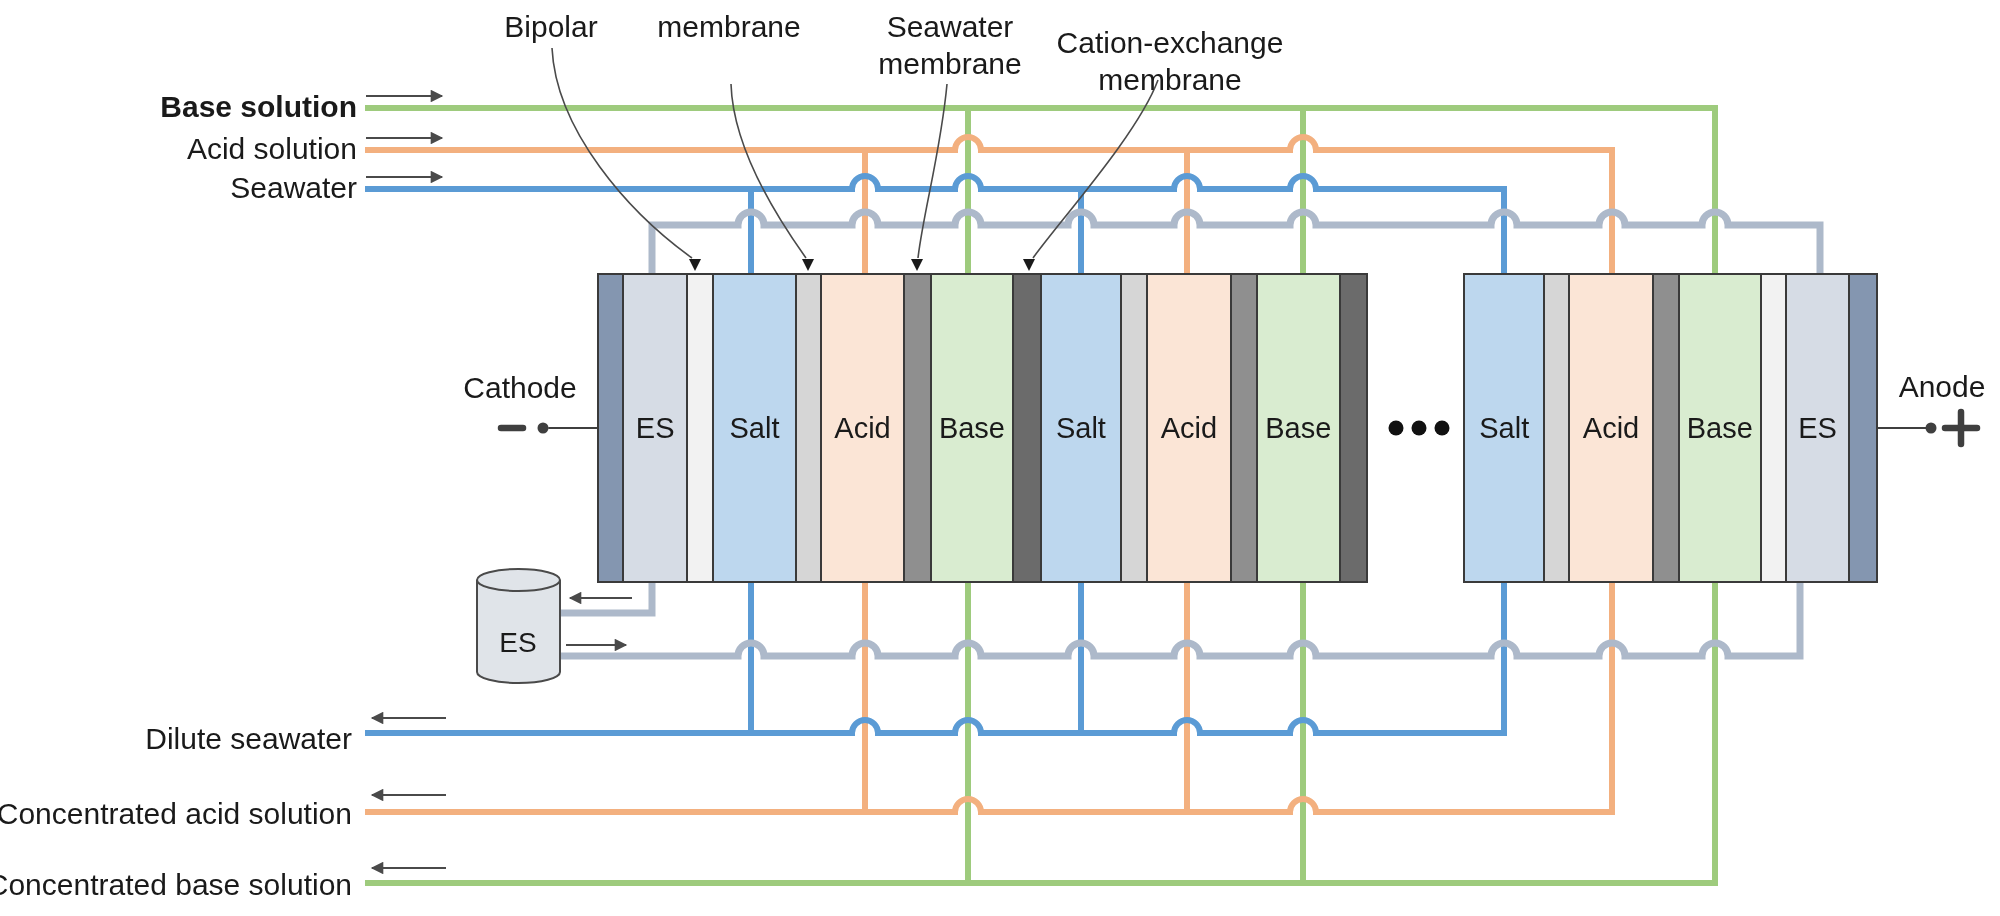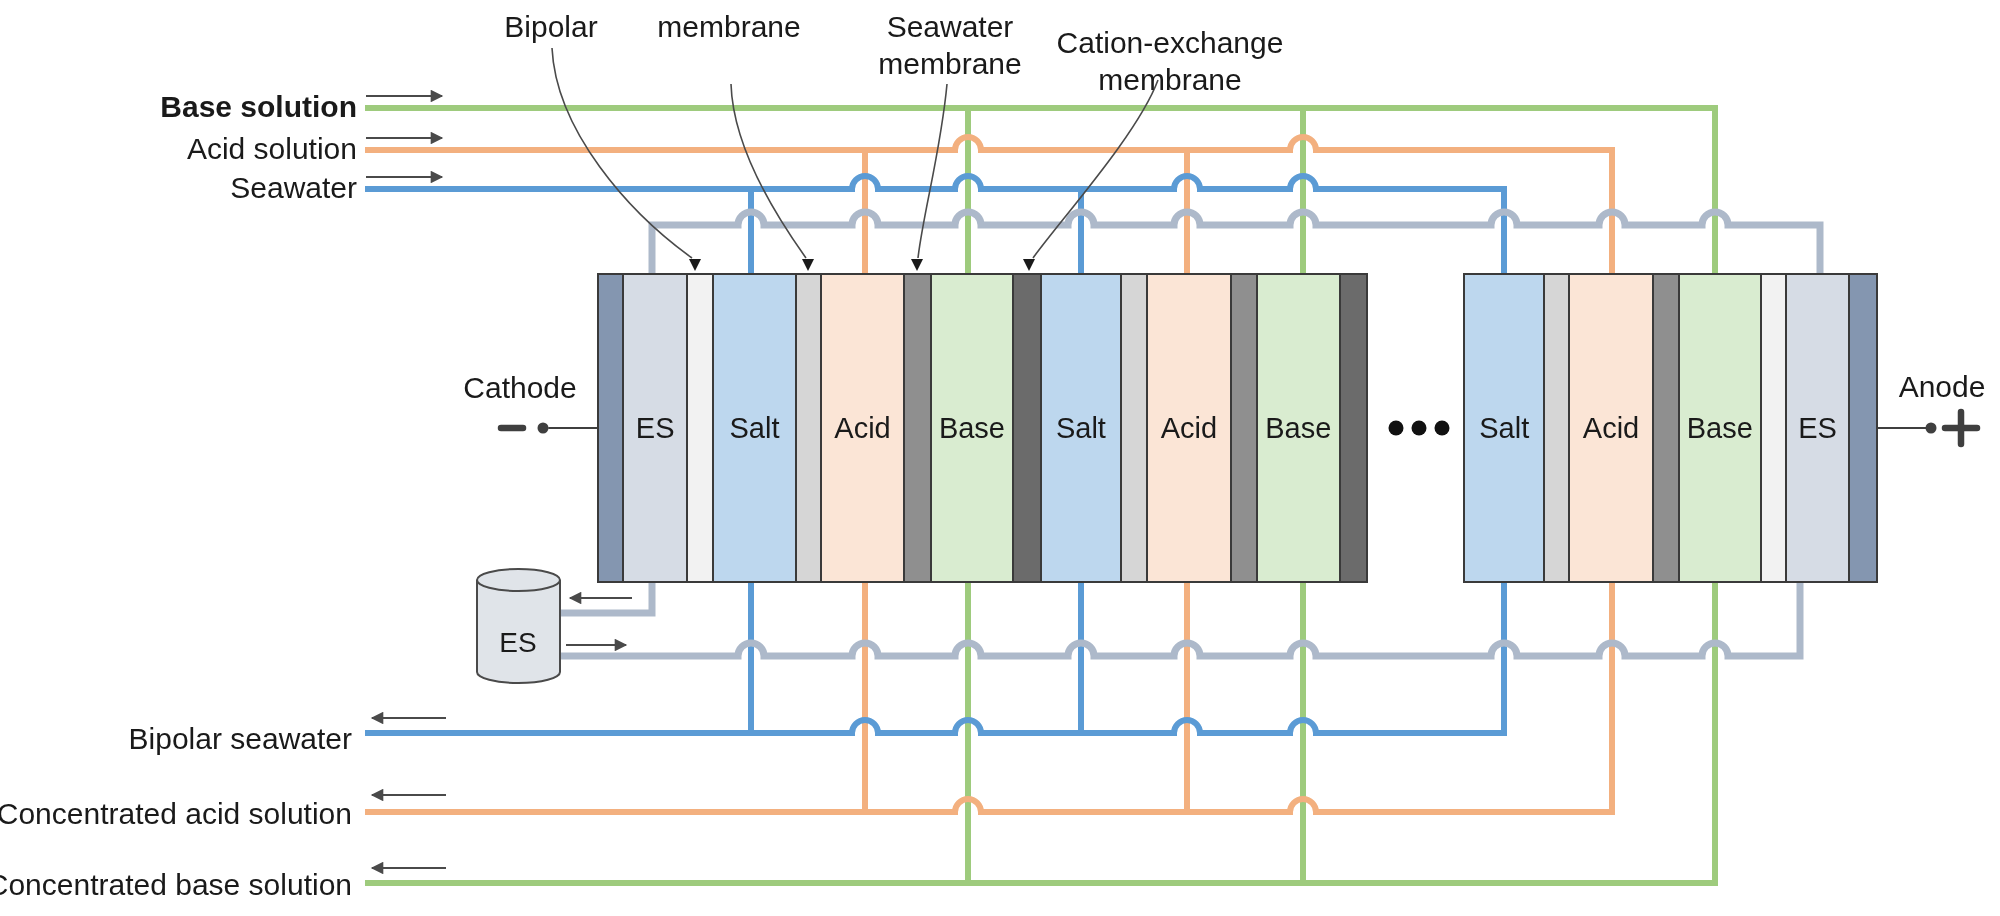--- a/index.html
+++ b/index.html
@@ -115,21 +115,21 @@
   </div>
   <div class="lbl center" id="lbl-cation">
     <div>Cation-exchange</div>
     <div>membrane</div>
   </div>
 
   <div class="lbl right" id="lbl-base-solution">Base solution</div>
   <div class="lbl right" id="lbl-acid-solution">Acid solution</div>
   <div class="lbl right" id="lbl-seawater">Seawater</div>
 
-  <div class="lbl right" id="lbl-dilute">Bipolar seawater</div>
+  <div class="lbl right" id="lbl-dilute">Dilute seawater</div>
   <div class="lbl right" id="lbl-conc-acid">Concentrated acid solution</div>
   <div class="lbl right" id="lbl-conc-base">Concentrated base solution</div>
 
   <div class="lbl center" id="lbl-cathode">Cathode</div>
   <div class="lbl center" id="lbl-anode">Anode</div>
 
   <div class="lbl" id="lbl-tank">ES</div>
 
   <div class="stack" id="stack-left" style="left: 597px; width: 771px;">
       <div class="layer" style="flex: 24 0 0px; background: rgb(132, 150, 176);"></div>

